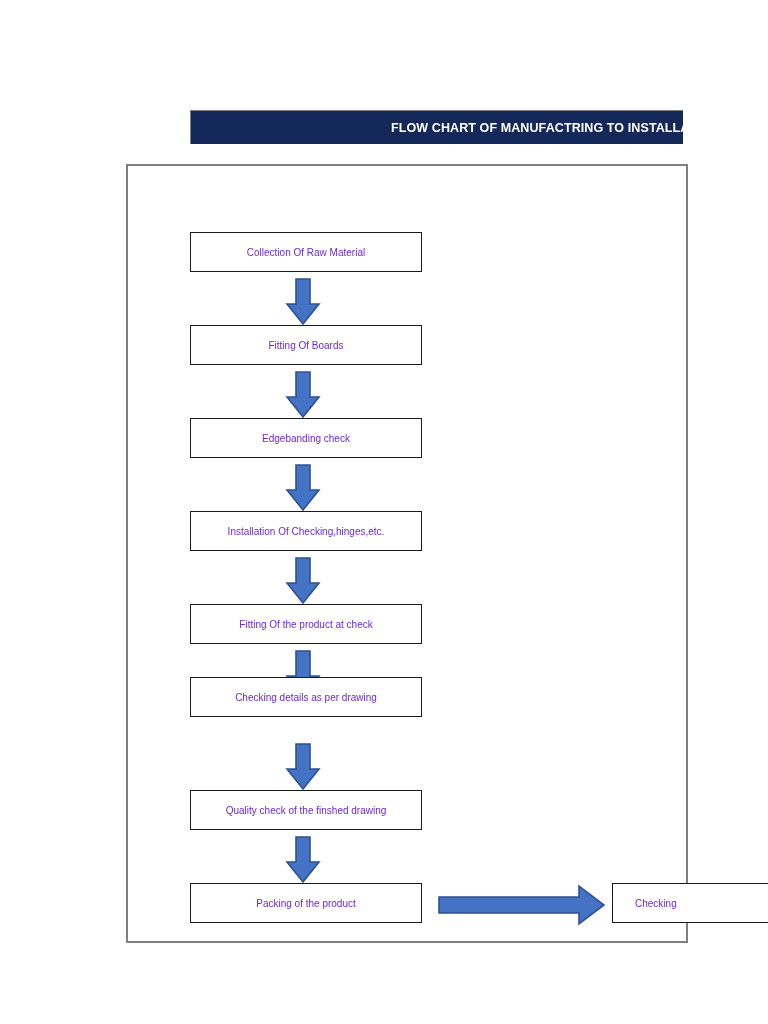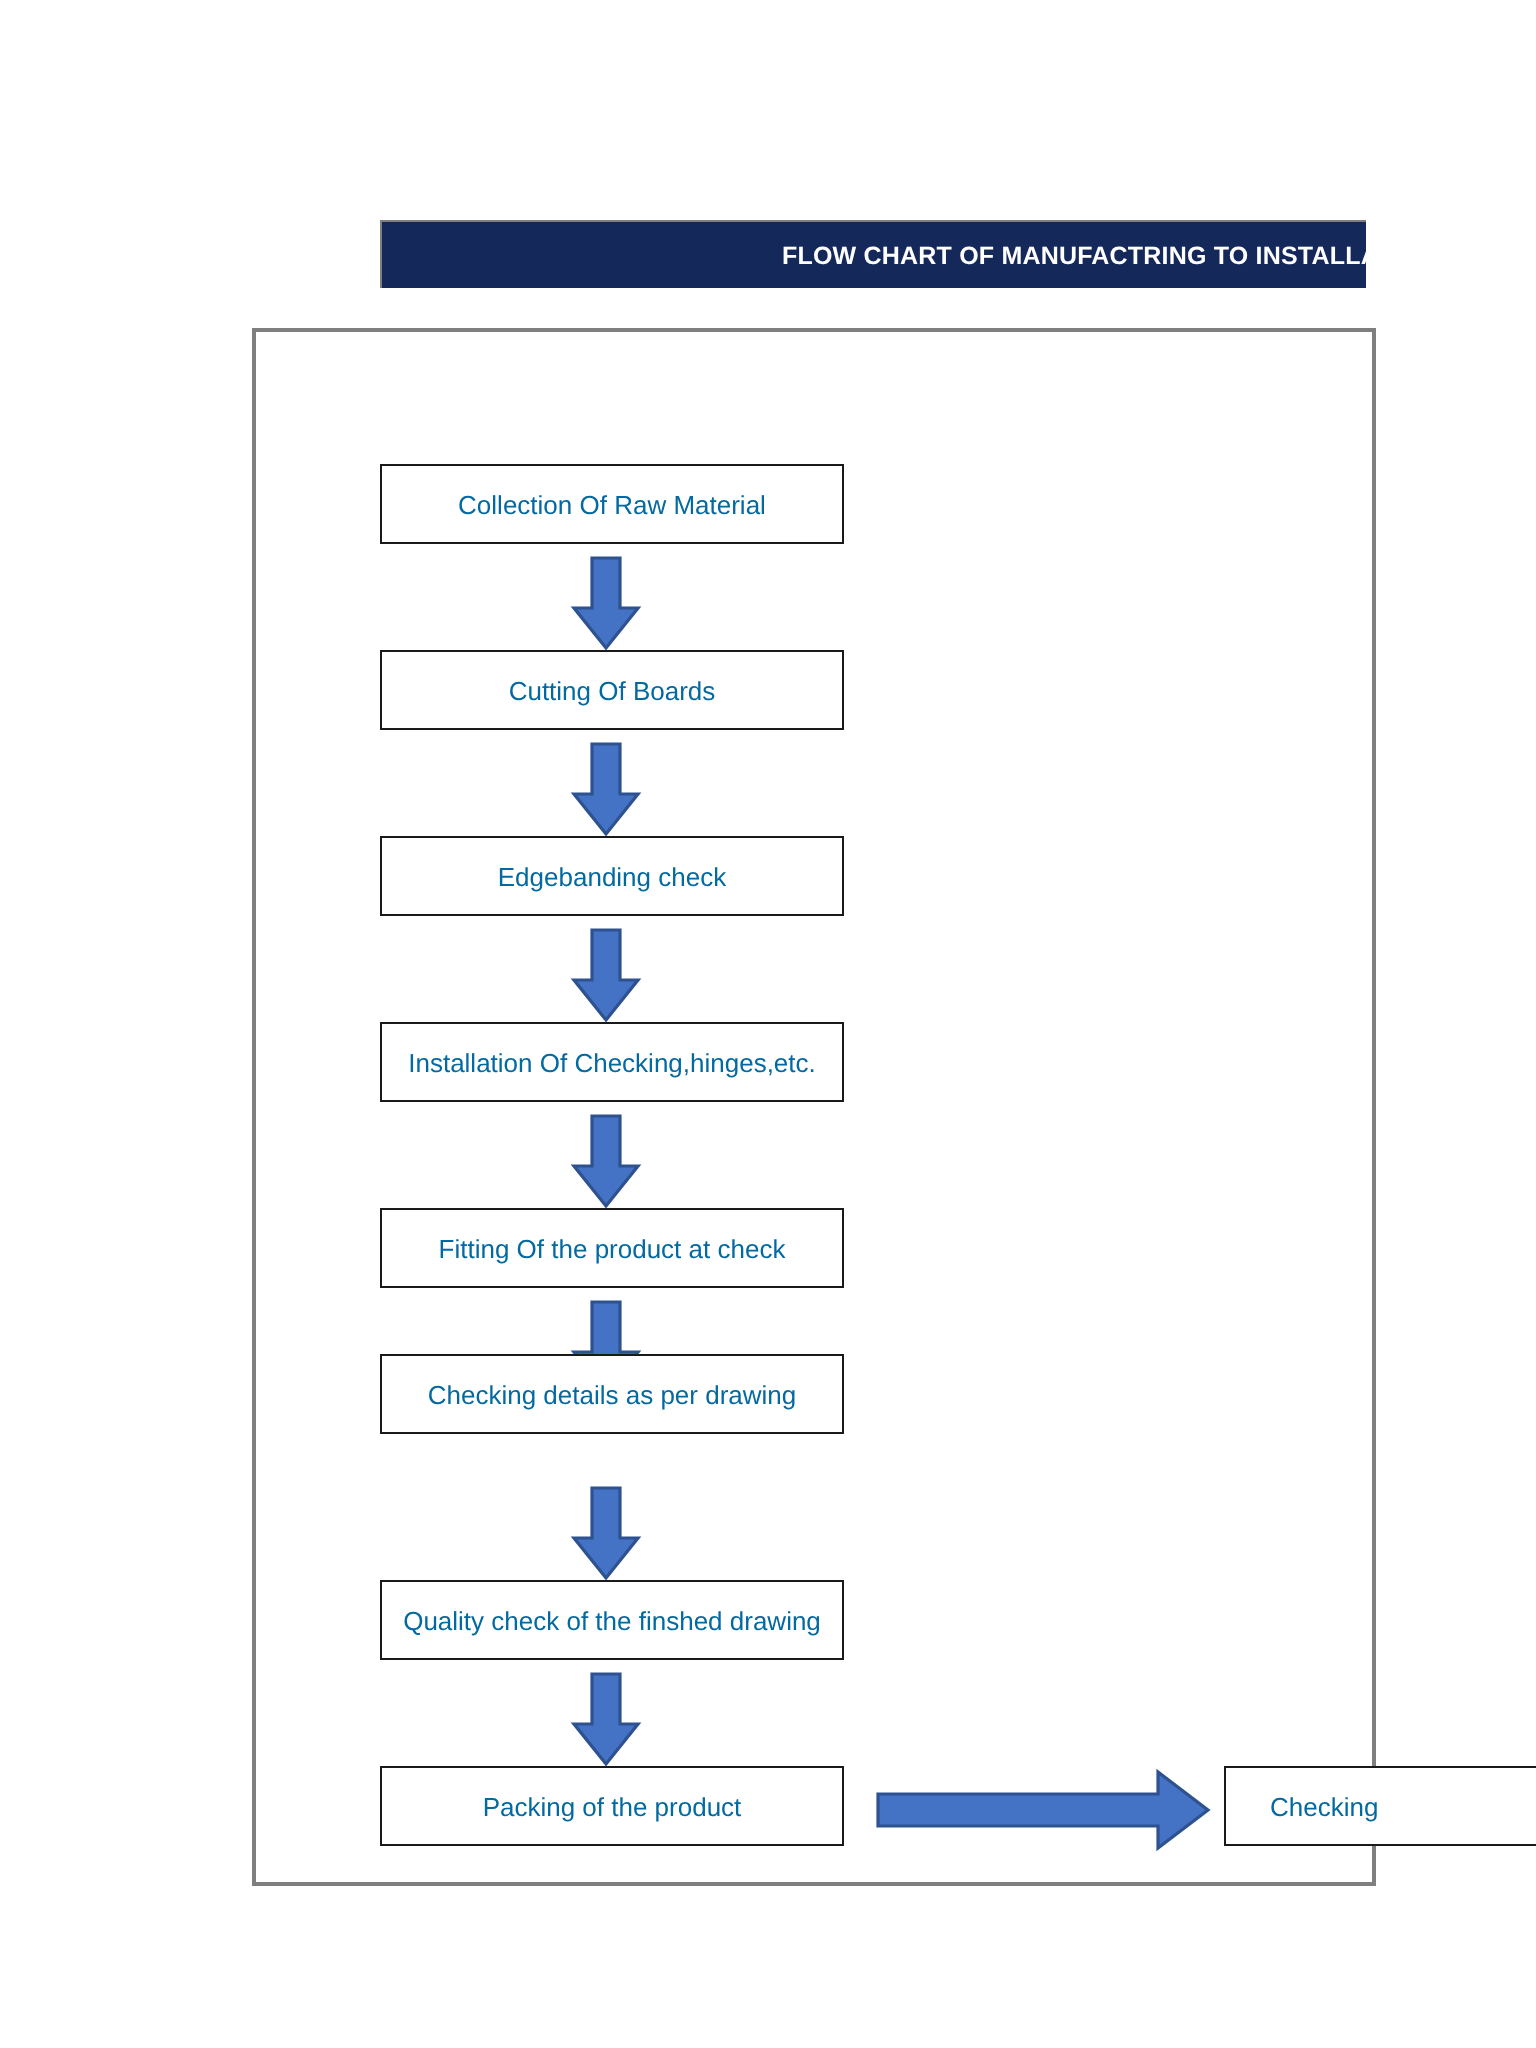--- a/index.html
+++ b/index.html
@@ -61,22 +61,22 @@
     position: absolute;
     left: 190px;
     width: 232px;
     height: 40px;
     background: #ffffff;
     border: 1.5px solid #1a1a1a;
     box-sizing: border-box;
     display: flex;
     align-items: center;
     justify-content: center;
-    font-size: 13px;
-    color: #0369a1;
+    font-size: 10px;
+    color: #6d28d9;
     white-space: nowrap;
   }
 
   .proc-box.forward-box {
     left: 612px;
     width: 232px;
     justify-content: flex-start;
     padding-left: 22px;
   }
 
@@ -111,21 +111,21 @@
   <span>Collection Of Raw Material</span>
 </div>
 
 <div class="arrow-down" style="top:278px">
   <svg width="36" height="48" viewBox="0 0 36 48">
     <polygon points="11,1 25,1 25,26 34,26 18,46 2,26 11,26" fill="#4472C4" stroke="#2E528F" stroke-width="1.6" stroke-linejoin="miter"></polygon>
   </svg>
 </div>
 
 <div class="proc-box" style="top:325px">
-  <span>Cutting Of Boards</span>
+  <span>Fitting Of Boards</span>
 </div>
 
 <div class="arrow-down" style="top:371px">
   <svg width="36" height="48" viewBox="0 0 36 48">
     <polygon points="11,1 25,1 25,26 34,26 18,46 2,26 11,26" fill="#4472C4" stroke="#2E528F" stroke-width="1.6" stroke-linejoin="miter"></polygon>
   </svg>
 </div>
 
 <div class="proc-box" style="top:418px">
   <span>Edgebanding check</span>

